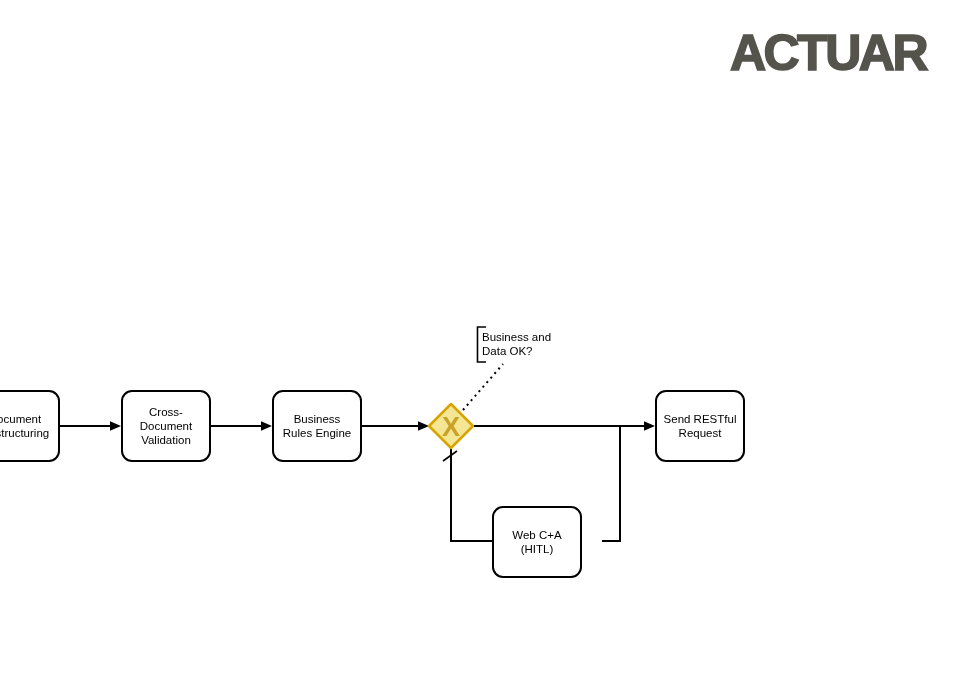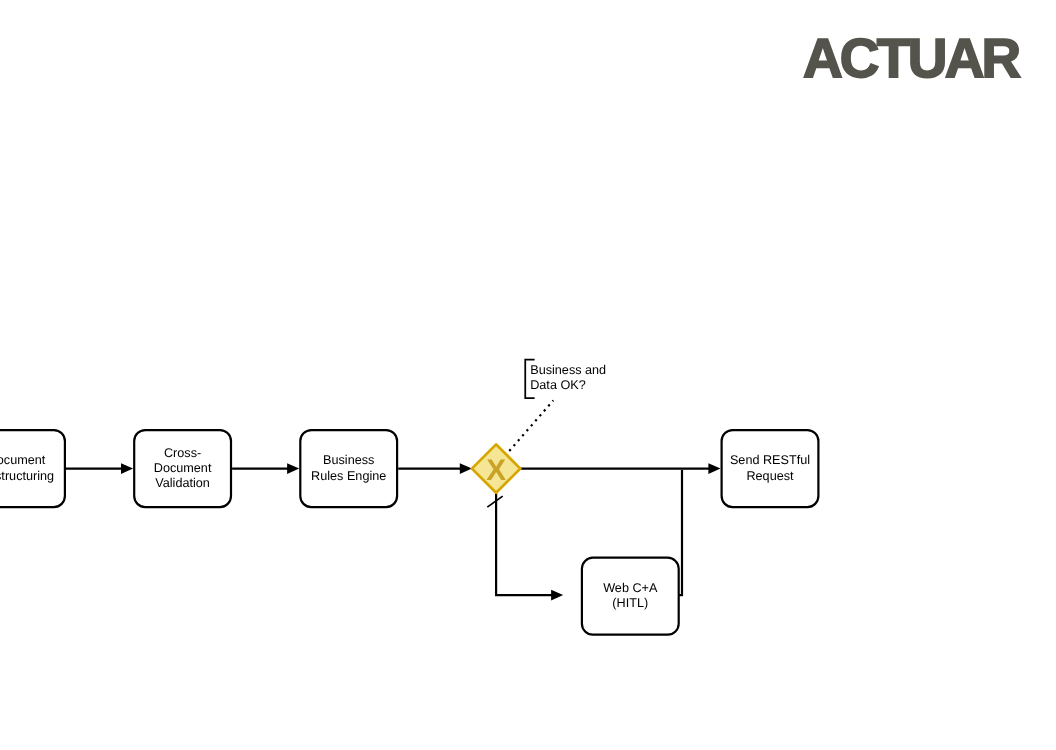--- a/index.html
+++ b/index.html
@@ -134,21 +134,21 @@
   <div class="node" style="left:272px; top:390px;">
     <div class="label">Business
 Rules Engine</div>
   </div>
 
   <div class="node" style="left:655px; top:390px;align-items:center;">
     <div class="label">Send RESTful
 Request</div>
   </div>
 
-  <div class="node" style="left:528px; top:506px;">
+  <div class="node" style="left:492px; top:506px;">
     <div class="label">Web C+A
 (HITL)</div>
   </div>
 
   <div class="annotation-text">Business and
 Data OK?</div>
 
 </div>
 
 </body></html>

